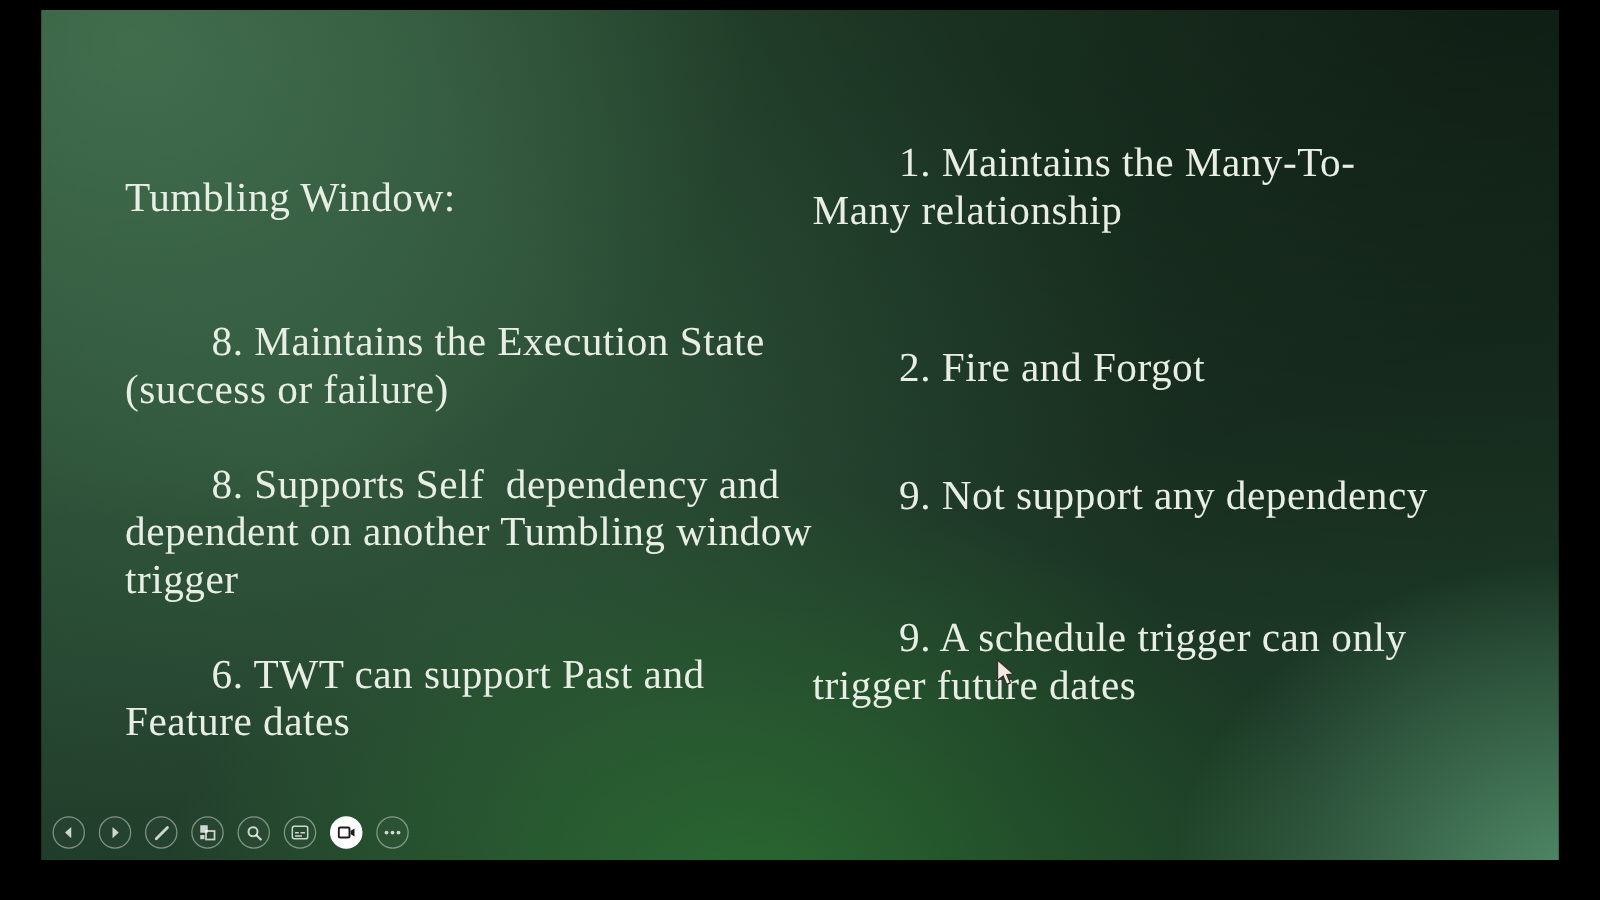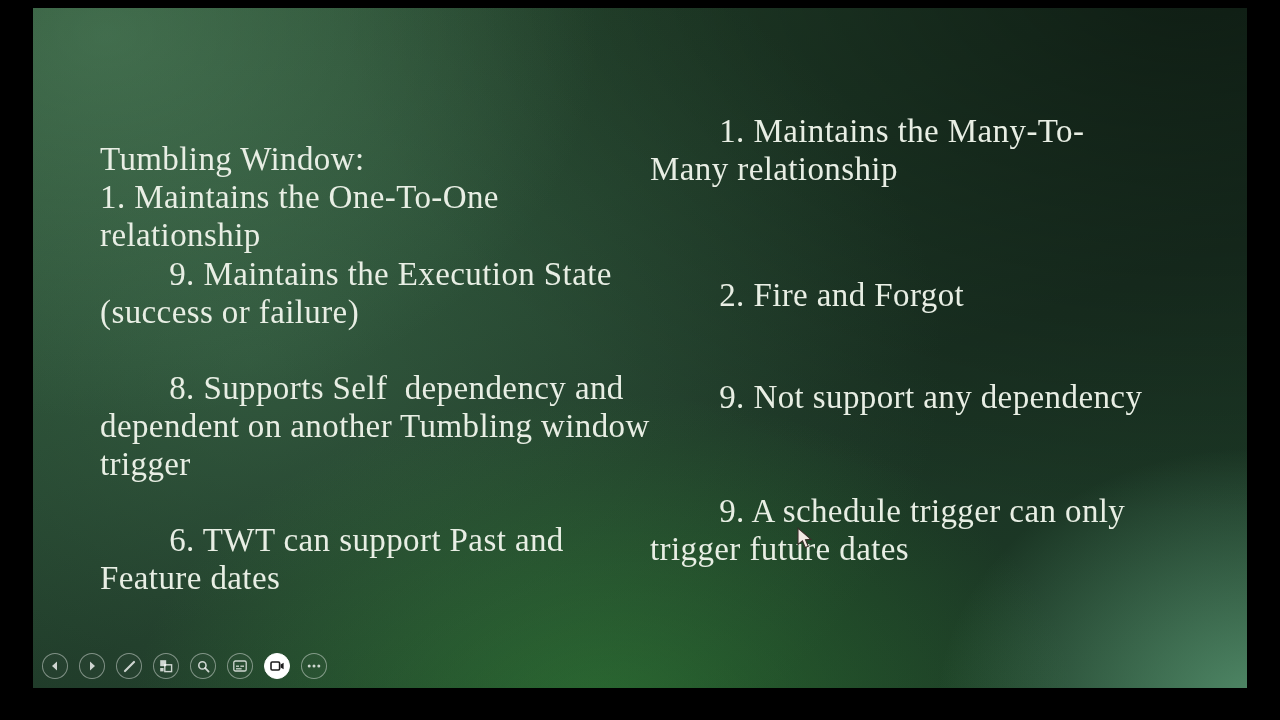--- a/index.html
+++ b/index.html
@@ -44,24 +44,24 @@
 </style>
 </head>
 <body>
 
 <div class="stage">
   <div class="slide">
 
     <div class="col col-left">
       <div class="block" style="top:56px">
         <span class="title">Tumbling Window:
-</span><span>1. Maintains the One-To-One relationship</span>
+</span>
       </div>
       <div class="block" style="top:209px">
-        <span>9. Maintains the Execution State (success or failure)</span>
+        <span>8. Maintains the Execution State (success or failure)</span>
       </div>
       <div class="block" style="top:323px">
         <span>8. Supports Self  dependency and dependent on another Tumbling window trigger</span>
       </div>
       <div class="block" style="top:475px">
         <span>6. TWT can support Past and Feature dates</span>
       </div>
     </div>
 
     <div class="col col-right">

